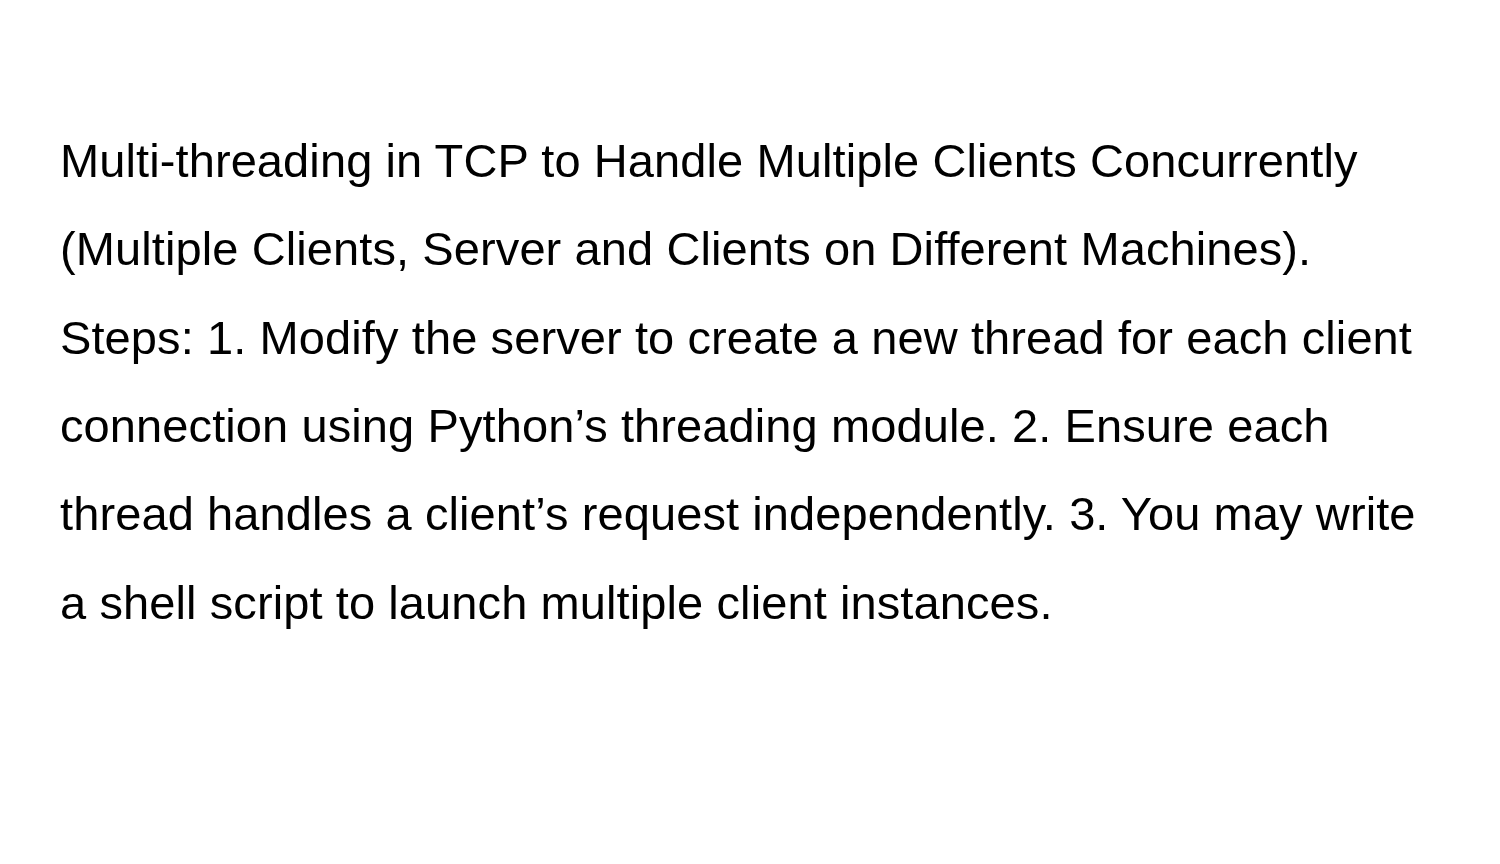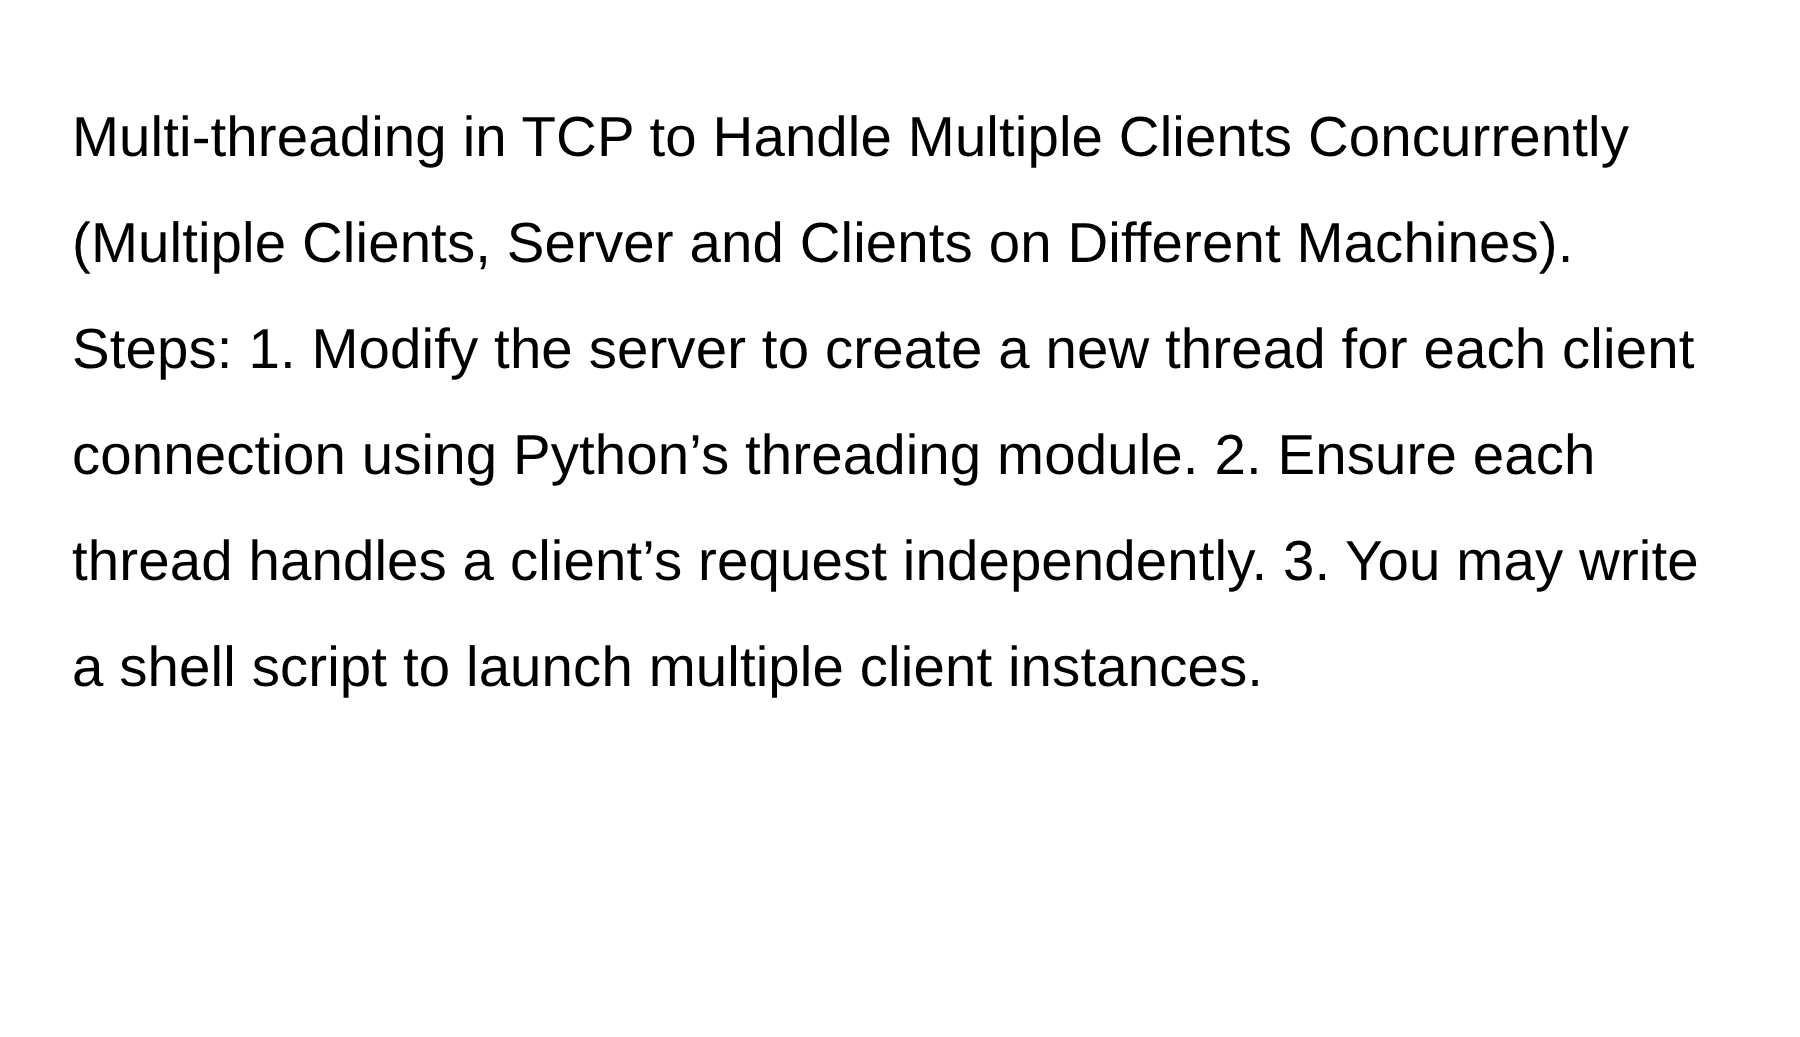--- a/index.html
+++ b/index.html
@@ -5,21 +5,21 @@
   html, body {
     margin: 0;
     padding: 0;
     width: 1500px;
     height: 864px;
     background: #ffffff;
     font-family: -apple-system, "Helvetica Neue", Helvetica, Arial, sans-serif;
   }
   .page {
     box-sizing: border-box;
-    padding: 70px 60px 60px 60px;
+    padding: 117px 60px 60px 60px;
     width: 1500px;
     height: 864px;
   }
   .body-text {
     font-size: 47px;
     line-height: 1.88;
     color: #000000;
     font-weight: 400;
     letter-spacing: 0.1px;
   }

